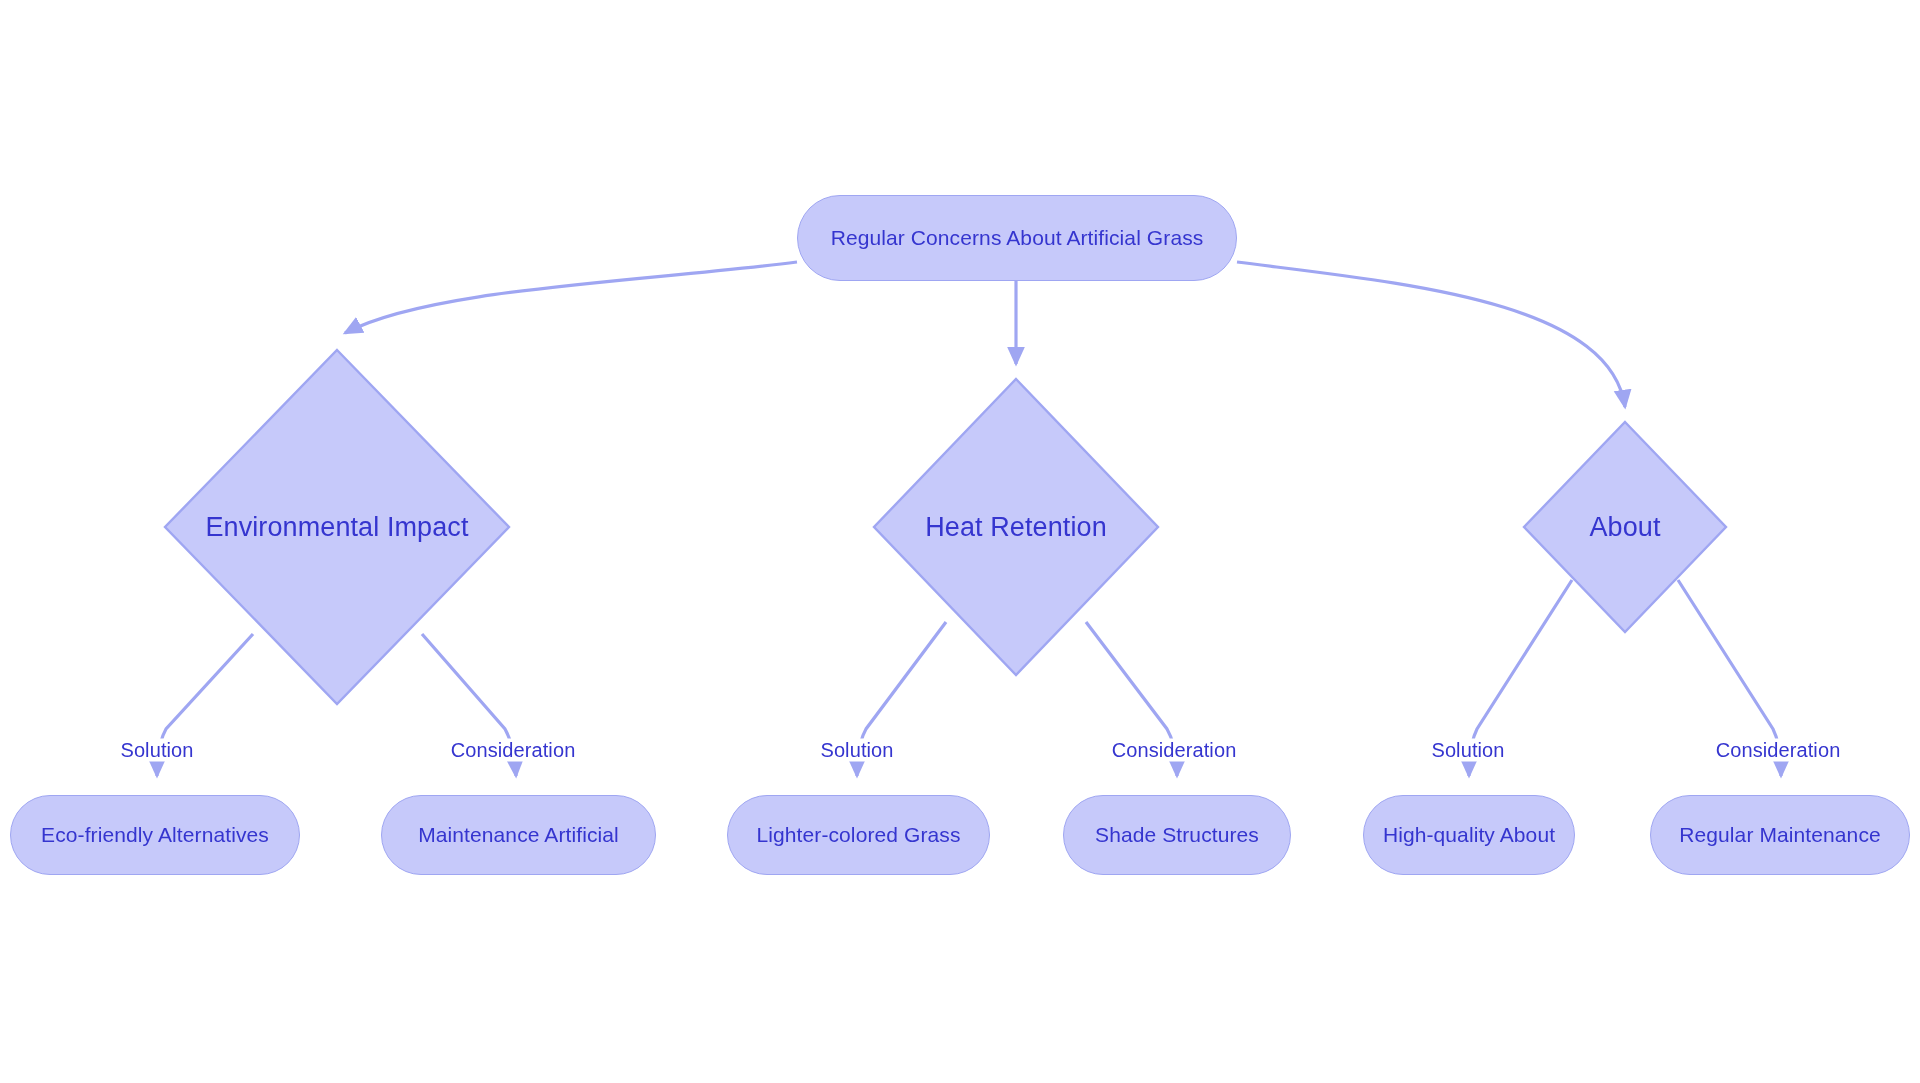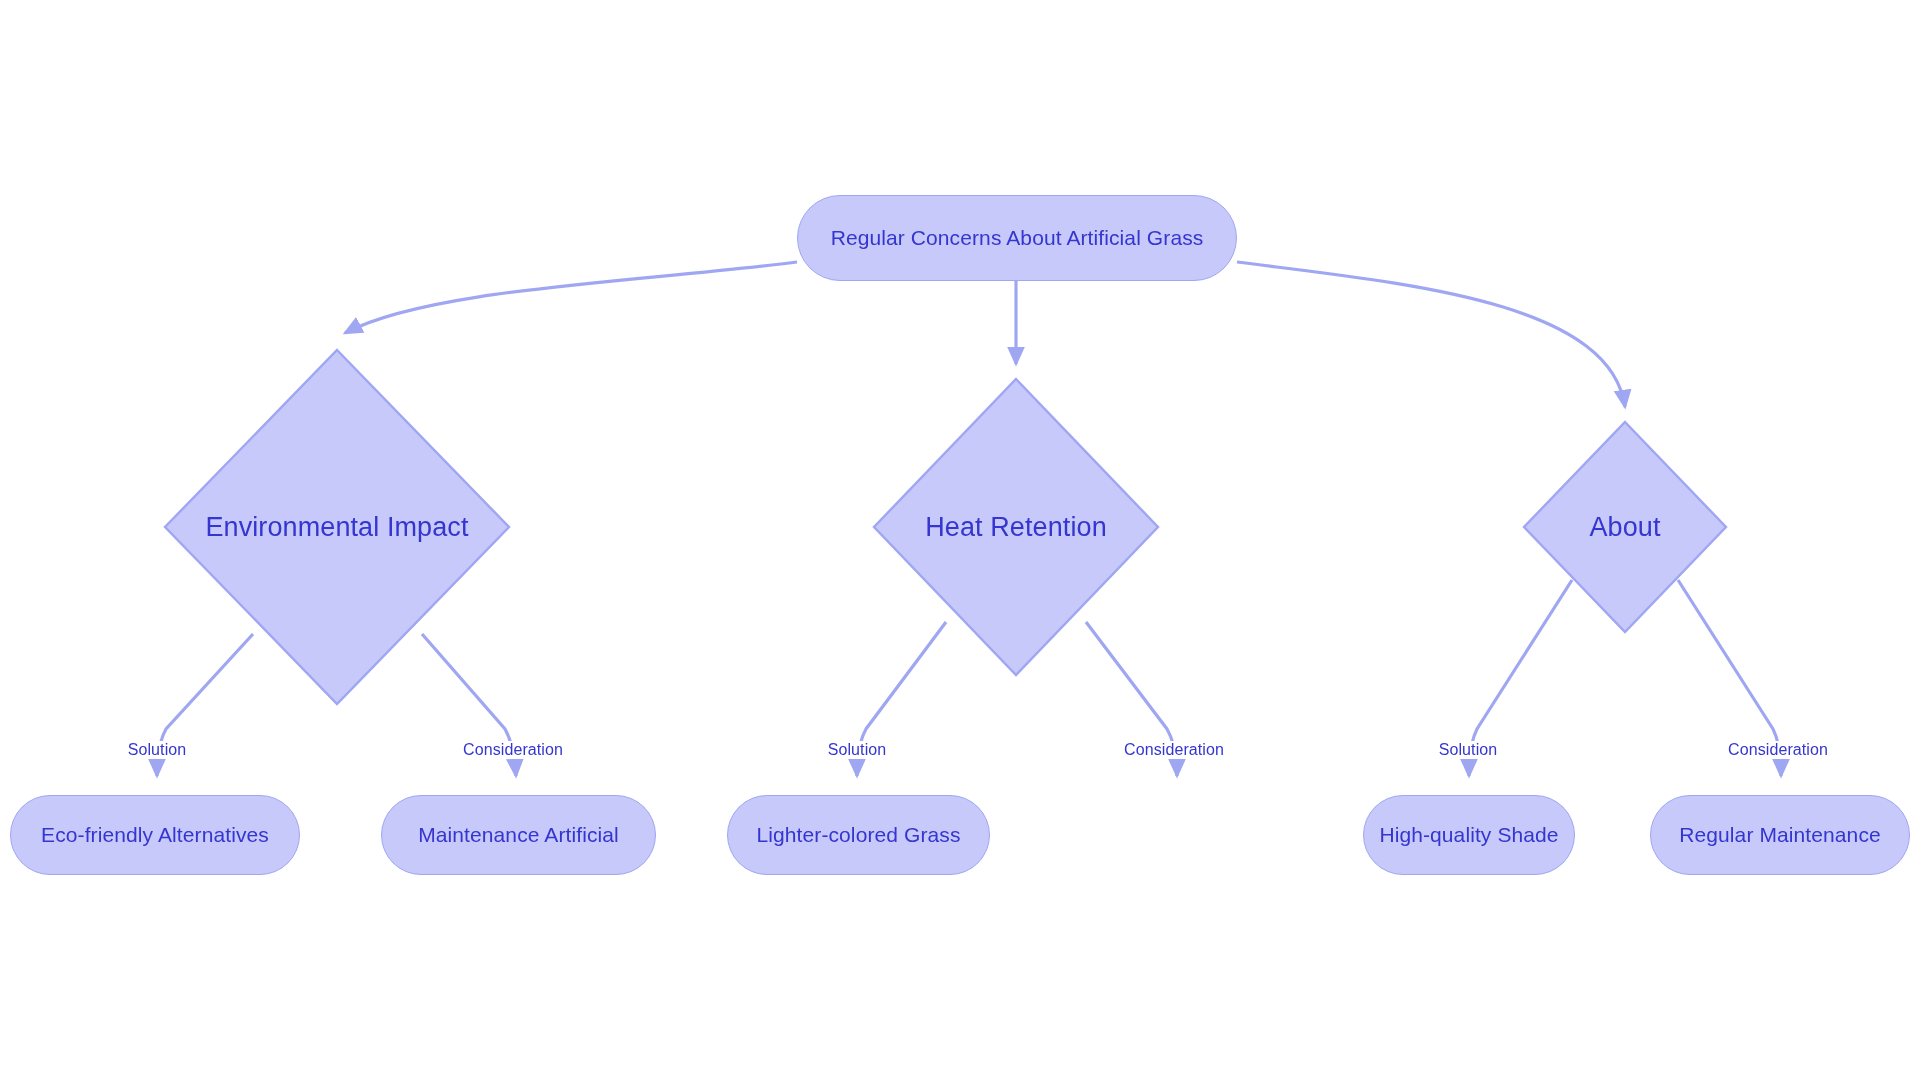--- a/index.html
+++ b/index.html
@@ -68,21 +68,21 @@
     align-items: center;
     justify-content: center;
     color: #3535cf;
     font-size: 27px;
     white-space: nowrap;
     letter-spacing: 0.1px;
   }
   .edge-label {
     position: absolute;
     color: #3535cf;
-    font-size: 16px;
+    font-size: 20px;
     white-space: nowrap;
     transform: translate(-50%, -50%);
     background: #ffffff;
     padding: 0 2px;
     letter-spacing: 0.1px;
   }
 </style>
 </head>
 <body>
 
@@ -151,22 +151,25 @@
   </div>
 
   <div class="node pill" style="left:381px; top:795px; width:275px; height:80px;">
     <span class="label">Maintenance Artificial</span>
   </div>
 
   <div class="node pill" style="left:727px; top:795px; width:263px; height:80px;">
     <span class="label">Lighter-colored Grass</span>
   </div>
 
+  <div class="node pill" style="left:1063px; top:795px; width:228px; height:80px;">
+    <span class="label">Shade Structures</span>
+  </div>
 
   <div class="node pill" style="left:1363px; top:795px; width:212px; height:80px;">
-    <span class="label">High-quality Shade</span>
+    <span class="label">High-quality About</span>
   </div>
 
   <div class="node pill" style="left:1650px; top:795px; width:260px; height:80px;">
     <span class="label">Regular Maintenance</span>
   </div>
 
 </div>
 
 </body></html>

